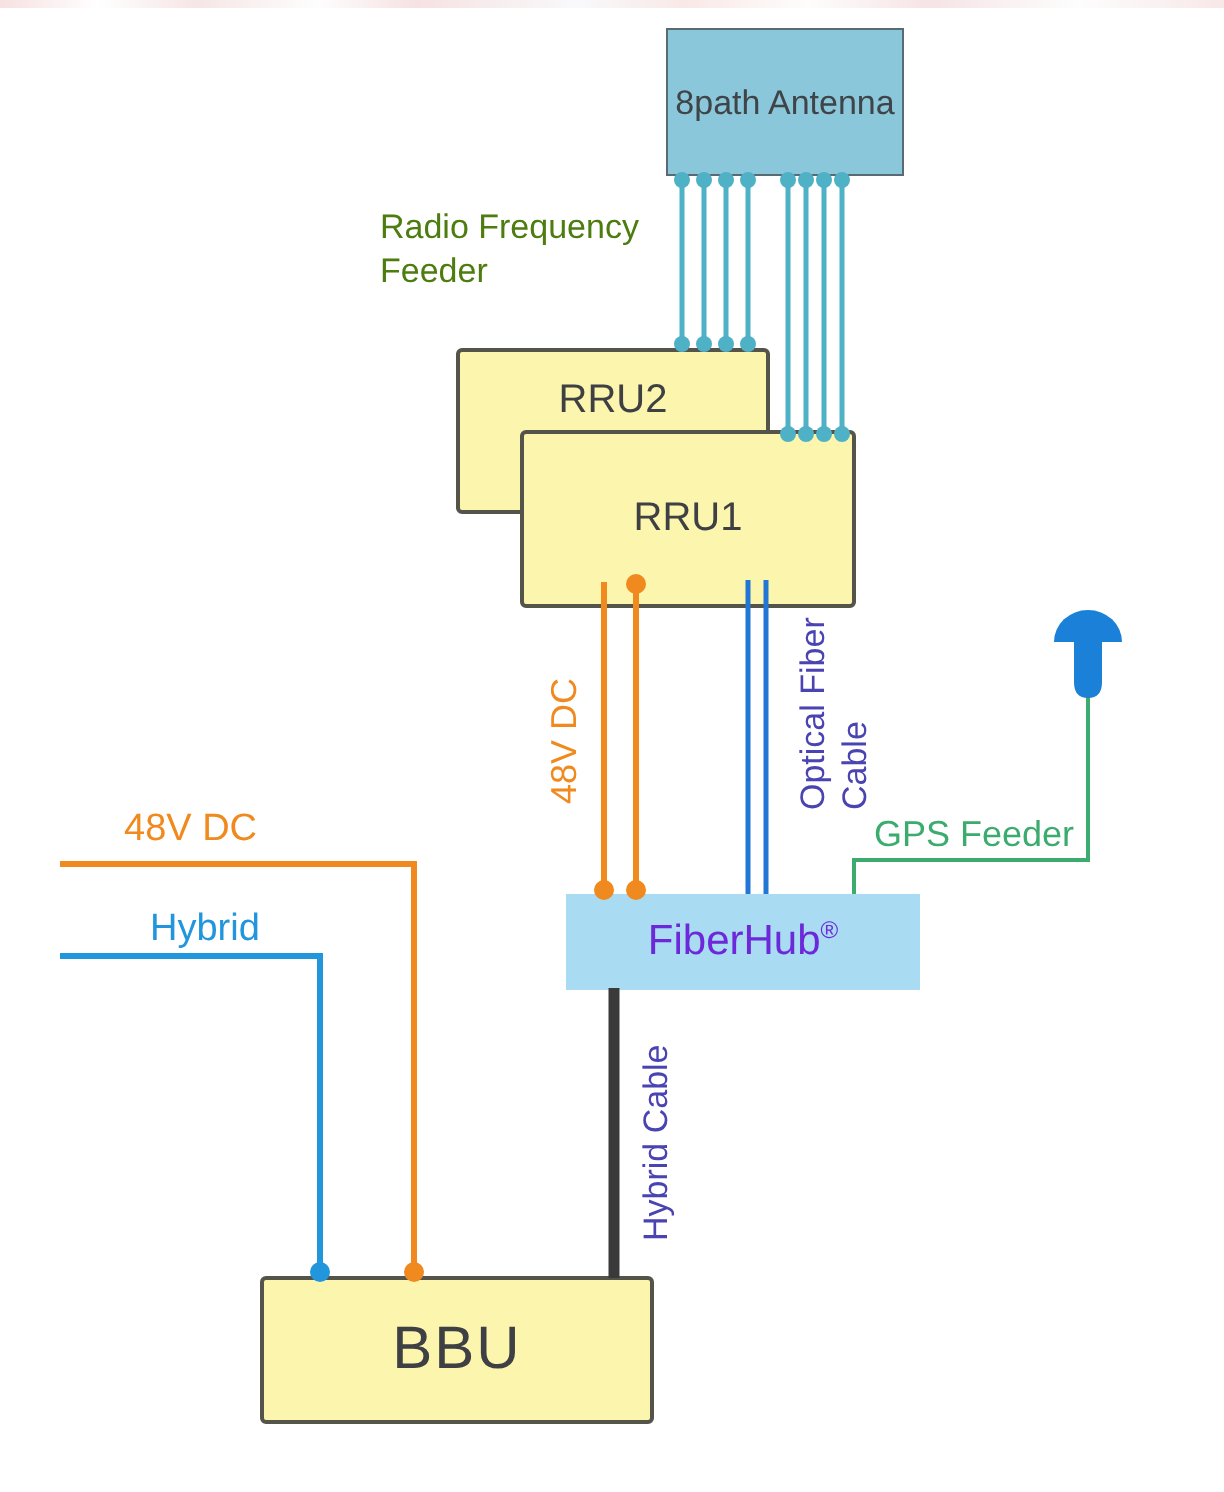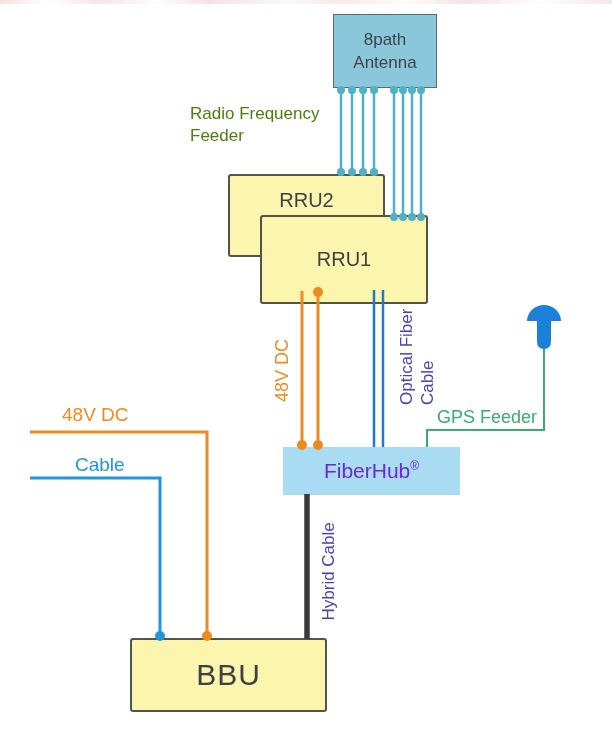--- a/index.html
+++ b/index.html
@@ -15,21 +15,21 @@
       rgba(220,120,120,.5) 0%, rgba(255,255,255,.1) 8%,
       rgba(210,130,130,.45) 16%, rgba(240,240,240,.2) 26%,
       rgba(215,125,125,.5) 34%, rgba(200,200,220,.25) 47%,
       rgba(220,130,120,.4) 56%, rgba(240,230,220,.2) 66%,
       rgba(210,120,130,.45) 76%, rgba(235,235,235,.2) 88%,
       rgba(215,125,125,.4) 100%);
   }
   .node{ position:absolute; box-sizing:border-box; display:flex;
          align-items:center; justify-content:center; text-align:center; z-index:1; }
   .node-antenna{
-    left:333px; top:14px; width:104px; height:74px;
+    left:333px; top:14px; width:119px; height:74px;
     background:var(--box-blue,#8bc7db); border:1.5px solid #5a6a72;
     font-size:17px; line-height:23px; color:#3f4448; font-weight:500;
   }
   .node-yellow{
     background:var(--box-yellow,#fbf5ad); border:2px solid #55544a; border-radius:3px;
     color:#3f4044; font-weight:500;
   }
   .node-rru2{ left:228px; top:174px; width:157px; height:83px;
     align-items:flex-start; padding-top:13px; font-size:20px; }
   .node-rru1{ left:260px; top:215px; width:168px; height:89px; font-size:20px; }
@@ -160,21 +160,21 @@
     <g>
       <polyline class="st-cable" points="30,478 160,478 160,637"></polyline>
       <circle class="dot-cable" cx="160" cy="636" r="5"></circle>
     </g>
   </svg>
 
   <div class="lbl lbl-rf">Radio Frequency Feeder</div>
 
   <div class="lbl lbl-dc-left">48V DC</div>
 
-  <div class="lbl lbl-cable-left">Cable</div>
+  <div class="lbl lbl-cable-left">Hybrid</div>
 
   <div class="lbl lbl-rot lbl-dc-vert">48V DC</div>
 
   <div class="lbl lbl-rot lbl-optical">Optical Fiber Cable</div>
 
   <div class="lbl lbl-gps">GPS Feeder</div>
 
   <div class="lbl lbl-rot lbl-hybrid">Hybrid Cable</div>
 
 </div>

